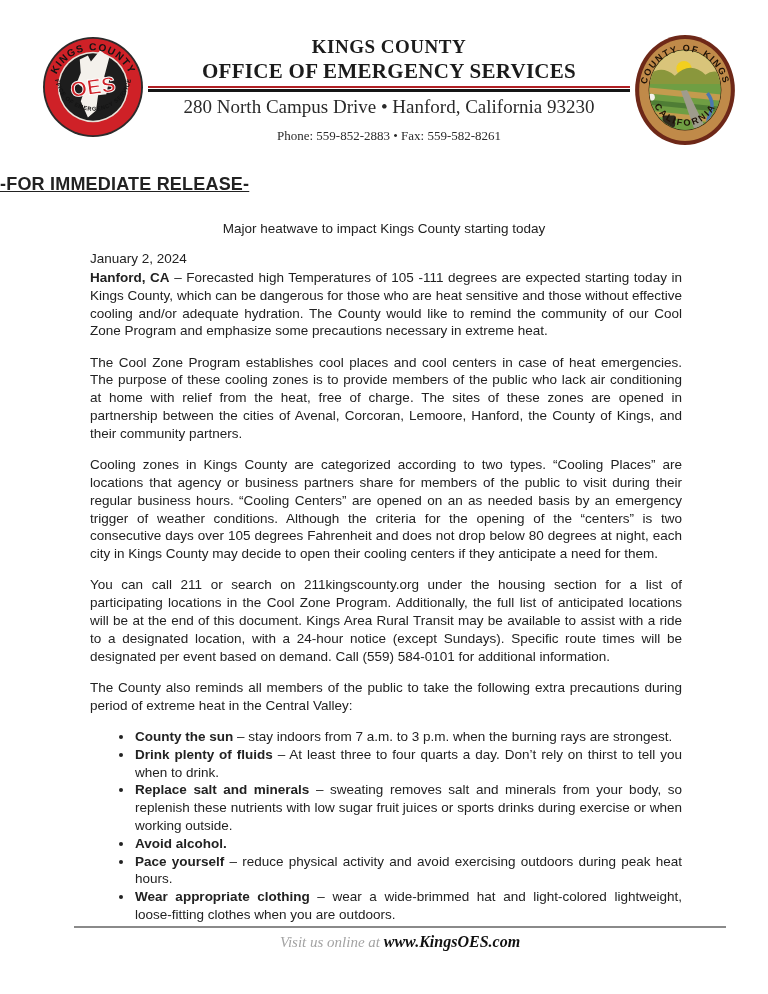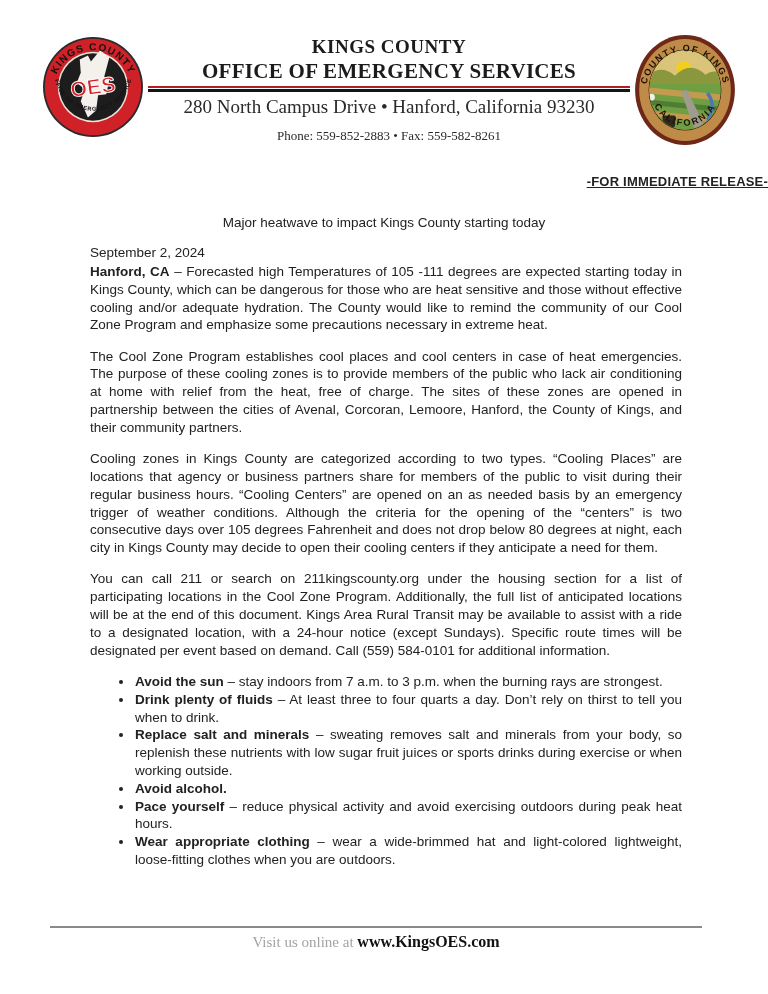--- a/index.html
+++ b/index.html
@@ -18,31 +18,31 @@
   .seal  { width:102px; height:112px; flex:0 0 auto; margin-top:-2px; }
   .header-center { flex:1 1 auto; text-align:center; font-family:"Liberation Serif","DejaVu Serif",serif; padding:0 10px; }
   .org1 { font-size:19px; font-weight:bold; letter-spacing:0.5px; color:#1b1b1b; }
   .org2 { font-size:21px; font-weight:bold; letter-spacing:0.3px; color:#1b1b1b; margin-top:1px; }
   .divider { margin-top:2px; margin-left:-6px; margin-right:-6px; }
   .divider .red   { height:2px; background:#b01f24; }
   .divider .black { height:3px; background:#151515; margin-top:1px; }
   .address  { font-size:19px; margin-top:4px; color:#2a2a2a; }
   .phonefax { font-size:13px; margin-top:10px; color:#2a2a2a; }
   
-  .banner   { margin-top:28px; text-align:right; font-size:13px; font-weight:bold; text-decoration:underline; letter-spacing:0.2px; }
+  .banner   { margin-top:28px; text-align:left; font-size:18px; font-weight:bold; text-decoration:underline; letter-spacing:0.2px; }
   .headline { margin-top:26px; text-align:center; font-size:13.5px; }
   .date     { margin:15px 90px 0 90px; font-size:13.5px; }
   
   .content { margin:0 86px 0 90px; font-size:13.5px; line-height:17.8px; text-align:justify; }
   .para { margin-top:3px; }
   .lead { font-weight:bold; }
   ul.precautions { margin:12px 0 0 0; padding-left:44px; }
   ul.precautions li { padding-left:1px; text-align:justify; }
   
-  .footer { position:absolute; left:50px; width:652px; top:926px; }
+  .footer { position:absolute; left:74px; width:652px; top:926px;font-style:italic; }
   .footer-line { height:0; border-top:2px solid #8a8a8a; }
   .footer-text { margin-top:5px; text-align:center; font-family:"Liberation Serif","DejaVu Serif",serif; font-size:15px; }
   .footer-prefix { color:#a3a3a3; }
   .footer-url { color:#111111; font-weight:bold; font-size:16px; }
 </style>
 </head>
 <body>
 
 <div class="page">
 
@@ -108,35 +108,36 @@
         <textPath href="#sealTop" startOffset="50%" text-anchor="middle">COUNTY OF KINGS</textPath>
       </text>
       <text font-family="Liberation Sans, sans-serif" font-size="9" font-weight="bold" fill="#1e1206" letter-spacing="2">
         <textPath href="#sealBottom" startOffset="50%" text-anchor="middle">CALIFORNIA</textPath>
       </text>
     </svg>
   </div>
 
   <div class="banner">-FOR IMMEDIATE RELEASE-</div>
   <div class="headline">Major heatwave to impact Kings County starting today</div>
-  <div class="date">September 2, 2024</div>
+  <div class="date">January 2, 2024</div>
 
   <div class="content">
 
     <p class="para"><span class="lead">Hanford, CA</span><span> – Forecasted high Temperatures of 105 -111 degrees are expected starting today in Kings County, which can be dangerous for those who are heat sensitive and those without effective cooling and/or adequate hydration. The County would like to remind the community of our Cool Zone Program and emphasize some precautions necessary in extreme heat.</span></p>
 
     <p class="para"><span class="lead"></span><span>The Cool Zone Program establishes cool places and cool centers in case of heat emergencies. The purpose of these cooling zones is to provide members of the public who lack air conditioning at home with relief from the heat, free of charge. The sites of these zones are opened in partnership between the cities of Avenal, Corcoran, Lemoore, Hanford, the County of Kings, and their community partners.</span></p>
 
     <p class="para"><span class="lead"></span><span>Cooling zones in Kings County are categorized according to two types. “Cooling Places” are locations that agency or business partners share for members of the public to visit during their regular business hours. “Cooling Centers” are opened on an as needed basis by an emergency trigger of weather conditions. Although the criteria for the opening of the “centers” is two consecutive days over 105 degrees Fahrenheit and does not drop below 80 degrees at night, each city in Kings County may decide to open their cooling centers if they anticipate a need for them.</span></p>
 
     <p class="para"><span class="lead"></span><span>You can call 211 or search on 211kingscounty.org under the housing section for a list of participating locations in the Cool Zone Program. Additionally, the full list of anticipated locations will be at the end of this document. Kings Area Rural Transit may be available to assist with a ride to a designated location, with a 24-hour notice (except Sundays). Specific route times will be designated per event based on demand. Call (559) 584-0101 for additional information.</span></p>
 
+    <p class="para"><span class="lead"></span><span>The County also reminds all members of the public to take the following extra precautions during period of extreme heat in the Central Valley:</span></p>
 
     <ul class="precautions">
-      <li><span class="lead">Avoid the sun</span><span> – stay indoors from 7 a.m. to 3 p.m. when the burning rays are strongest.</span></li>
+      <li><span class="lead">County the sun</span><span> – stay indoors from 7 a.m. to 3 p.m. when the burning rays are strongest.</span></li>
       <li><span class="lead">Drink plenty of fluids</span><span> – At least three to four quarts a day. Don’t rely on thirst to tell you when to drink.</span></li>
       <li><span class="lead">Replace salt and minerals</span><span> – sweating removes salt and minerals from your body, so replenish these nutrients with low sugar fruit juices or sports drinks during exercise or when working outside.</span></li>
       <li><span class="lead">Avoid alcohol.</span><span></span></li>
       <li><span class="lead">Pace yourself</span><span> – reduce physical activity and avoid exercising outdoors during peak heat hours.</span></li>
       <li><span class="lead">Wear appropriate clothing</span><span> – wear a wide-brimmed hat and light-colored lightweight, loose-fitting clothes when you are outdoors.</span></li>
     </ul>
   </div>
 
   <div class="footer">
     <div class="footer-line"></div>

